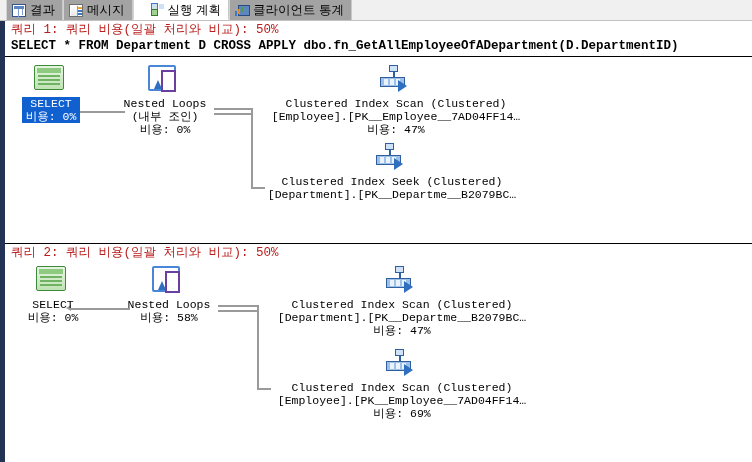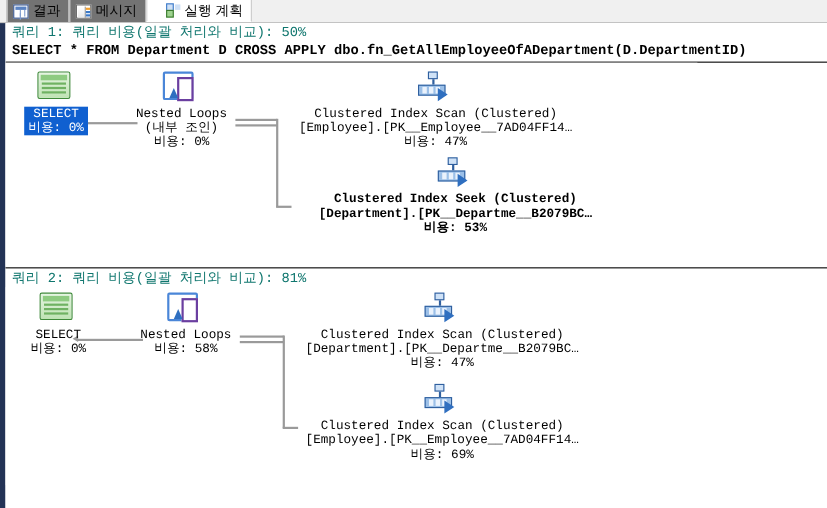--- a/index.html
+++ b/index.html
@@ -29,21 +29,21 @@
     align-items: stretch;
     padding-left: 6px;
   }
   .tab {
     display: flex;
     align-items: center;
     gap: 4px;
     padding: 0 7px 0 5px;
     font-size: 12px;
     color: #000;
-    background: #737373;
+    background: #a3a3a3;
     border-left: 1px solid #d4d4d4;
     border-right: 1px solid #c9c9c9;
     cursor: default;
     white-space: nowrap;
   }
   .tab.active {
     background: #ffffff;
     border-bottom: 1px solid #ffffff;
     position: relative;
     z-index: 2;
@@ -130,21 +130,21 @@
     width: 747px;
     background: #ffffff;
     overflow: hidden;
   }
   #pane1 { top: 21px;  height: 222px; }
   #pane2 { top: 243px; height: 219px; border-top: 1px solid #000000; }
 
   .plan-head {
     font-family: "Liberation Mono", monospace;
     font-size: 12.5px;
-    color: #0f766e;
+    color: #b91c1c;
     padding: 2px 0 0 6px;
     white-space: nowrap;
     line-height: 15px;
   }
   .plan-sql {
     font-family: "Liberation Mono", monospace;
     font-size: 12.5px;
     color: #000;
     padding: 1px 0 0 6px;
     white-space: nowrap;
@@ -284,20 +284,24 @@
       <span class="tab-label">결과</span>
     </div>
     <div class="tab">
       <span class="ticon icon-message"></span>
       <span class="tab-label">메시지</span>
     </div>
     <div class="tab active">
       <span class="ticon icon-plan"></span>
       <span class="tab-label">실행 계획</span>
     </div>
+    <div class="tab">
+      <span class="ticon icon-client"></span>
+      <span class="tab-label">클라이언트 통계</span>
+    </div>
   </div>
 
   <div class="gutter"></div>
 
   <div class="pane" id="pane1">
     <div class="plan-head">쿼리 1: 쿼리 비용(일괄 처리와 비교): 50%</div>
     <div class="plan-sql">SELECT * FROM Department D CROSS APPLY dbo.fn_GetAllEmployeeOfADepartment(D.DepartmentID)</div>
 
     <div class="plan-canvas" id="canvas1">
 
@@ -339,41 +343,40 @@
               <div class="arrow"></div>
             </div>
         </div>
         <span class="lines">
           <span class="l">Clustered Index Scan (Clustered)</span>
           <span class="l">[Employee].[PK__Employee__7AD04FF14…</span>
           <span class="l">비용: 47%</span>
         </span>
       </div>
 
-      <div class="node" style="left:274px; top:86px; width:270px;font-weight:bold;">
+      <div class="node" style="left:252px; top:86px; width:270px;">
         <div class="glyph">
           <div class="g-scan">
               <div class="top"></div>
               <div class="stem"></div>
               <div class="base"></div>
               <div class="arrow"></div>
             </div>
         </div>
         <span class="lines">
           <span class="l">Clustered Index Seek (Clustered)</span>
           <span class="l">[Department].[PK__Departme__B2079BC…</span>
-          <span class="l">비용: 53%</span>
         </span>
       </div>
 
     </div>
   </div>
 
   <div class="pane" id="pane2">
-    <div class="plan-head">쿼리 2: 쿼리 비용(일괄 처리와 비교): 81%</div>
+    <div class="plan-head">쿼리 2: 쿼리 비용(일괄 처리와 비교): 50%</div>
 
     <div class="plan-canvas" id="canvas2">
 
       <div class="conn h" style="left:65px;  top:47px;  width:60px;"></div>
       <div class="arrowhead" style="left:61px; top:44px;"></div>
 
       <div class="conn h" style="left:213px; top:44px;  width:40px;"></div>
       <div class="conn h" style="left:213px; top:49px;  width:40px;"></div>
       <div class="conn v" style="left:252px; top:44px;  height:84px;"></div>
       <div class="conn h" style="left:252px; top:127px; width:14px;"></div>

